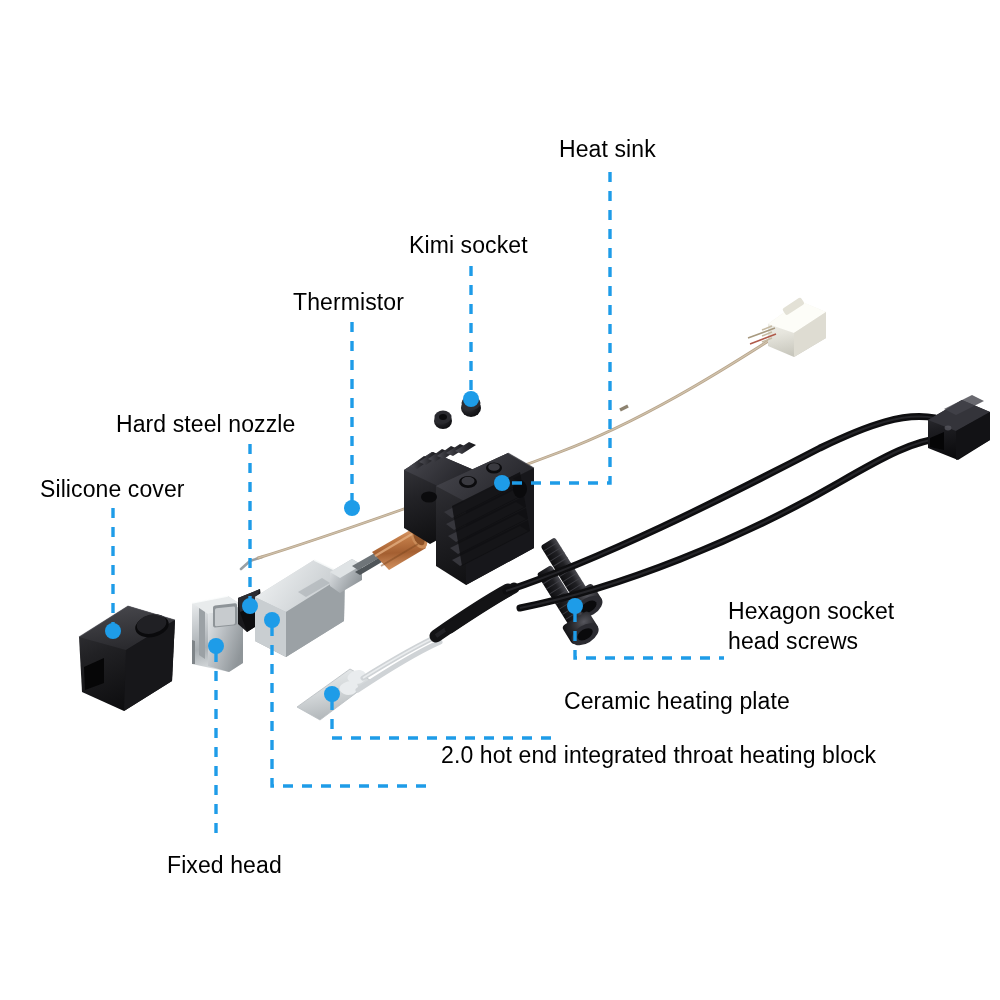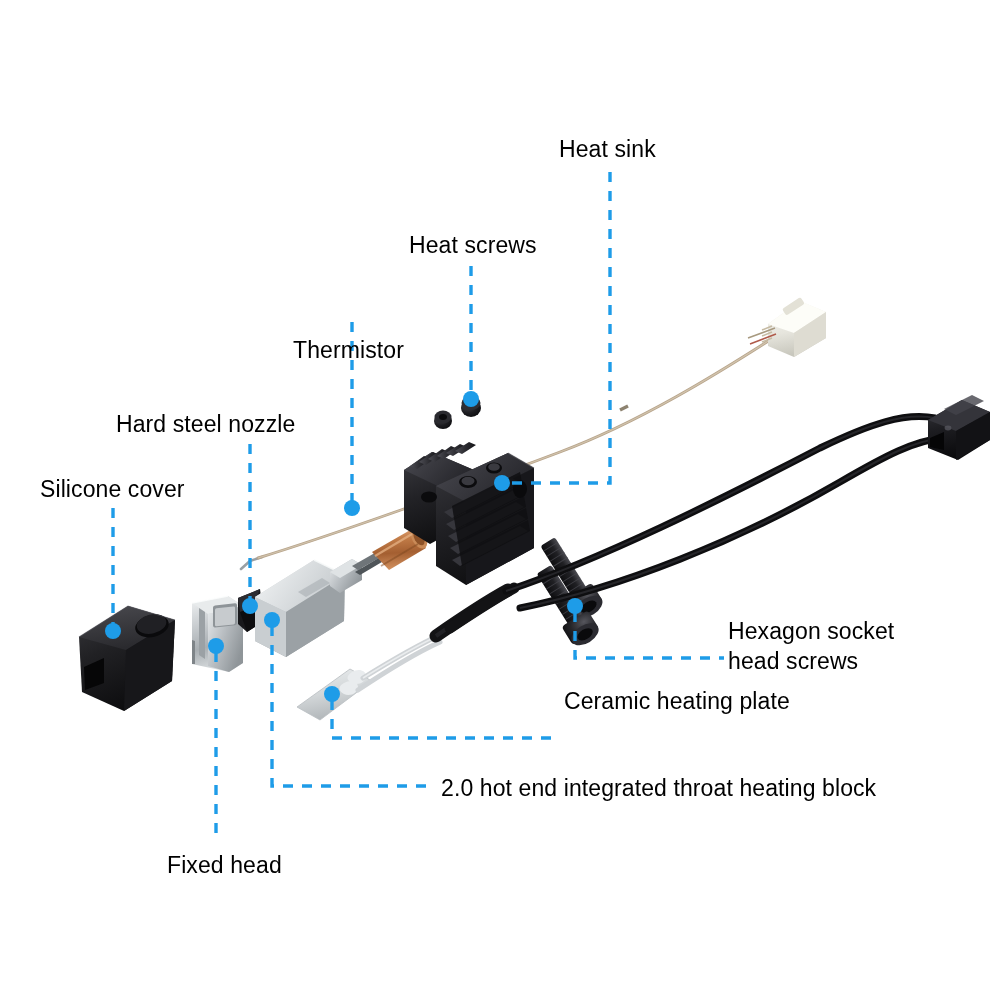--- a/index.html
+++ b/index.html
@@ -306,30 +306,30 @@
     <circle cx="113" cy="631" r="8"></circle>
     <circle cx="575" cy="606" r="8"></circle>
     <circle cx="332" cy="694" r="8"></circle>
     <circle cx="272" cy="620" r="8"></circle>
     <circle cx="216" cy="646" r="8"></circle>
   </g>
 </svg>
 
 <div class="lbl" style="left:559px;top:134px;">Heat sink</div>
 
-<div class="lbl" style="left:409px;top:230px;">Heat screws</div>
-
-<div class="lbl" style="left:293px;top:287px;margin-top:48px;">Thermistor</div>
+<div class="lbl" style="left:409px;top:230px;">Kimi socket</div>
+
+<div class="lbl" style="left:293px;top:287px;">Thermistor</div>
 
 <div class="lbl" style="left:40px;top:474px;">Silicone cover</div>
 
 <div class="lbl" style="left:116px;top:409px;">Hard steel nozzle</div>
 
-<div class="lbl" style="left:728px;top:616px;">Hexagon socket
+<div class="lbl" style="left:728px;top:596px;">Hexagon socket
 head screws</div>
 
 <div class="lbl" style="left:564px;top:686px;">Ceramic heating plate</div>
 
-<div class="lbl" style="left:441px;top:773px;text-align:center;">2.0 hot end integrated throat heating block</div>
+<div class="lbl" style="left:441px;top:740px;text-align:center;">2.0 hot end integrated throat heating block</div>
 
 <div class="lbl" style="left:167px;top:850px;">Fixed head</div>
 
 </div>
 
 </body></html>

